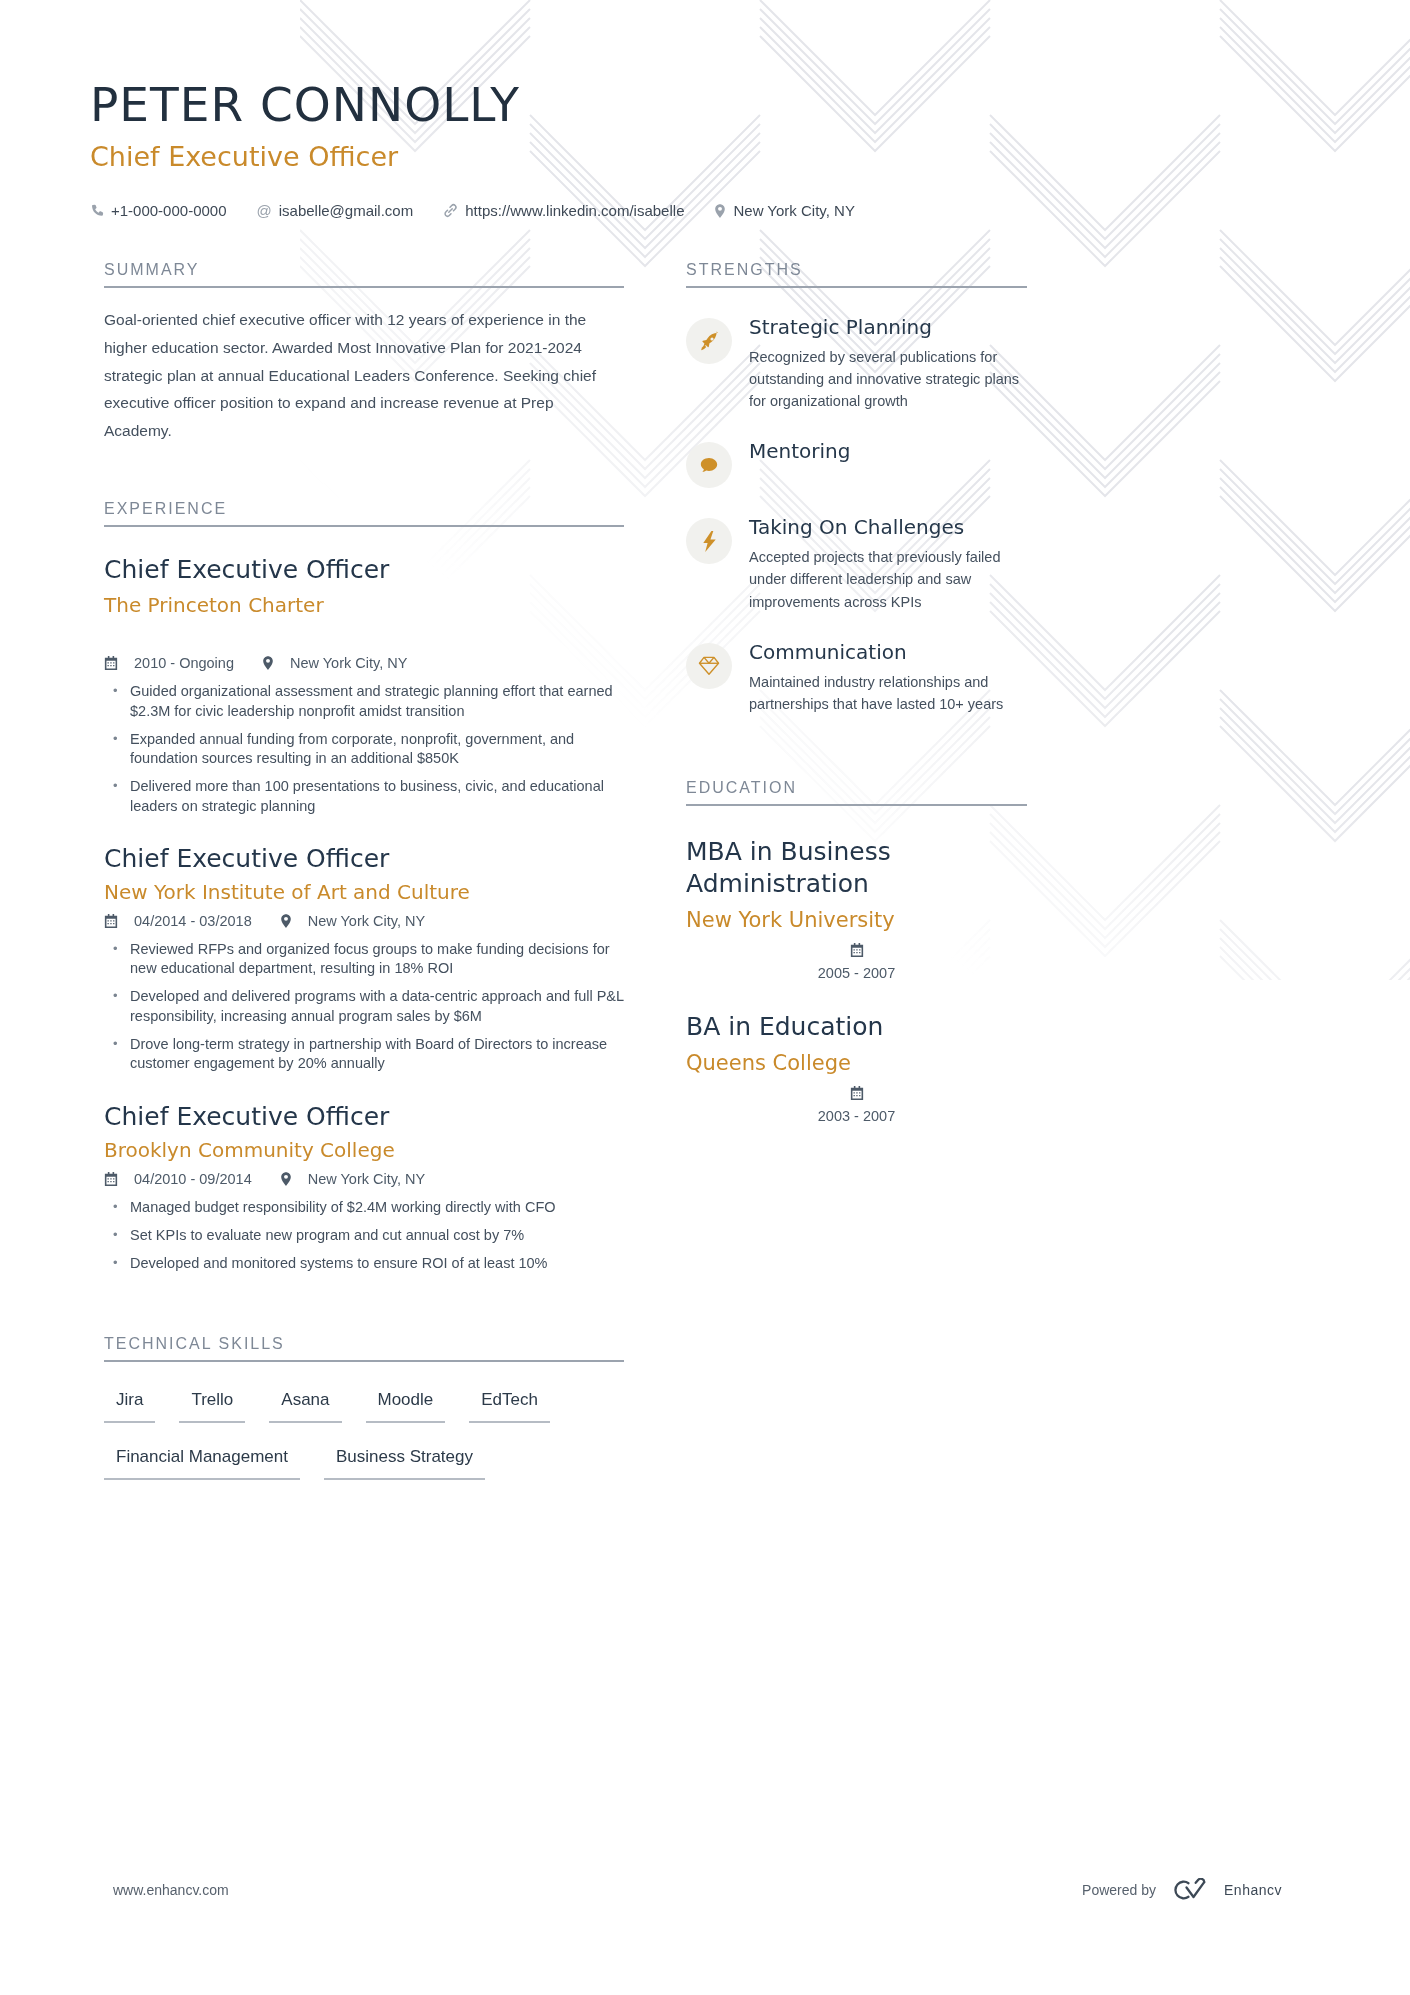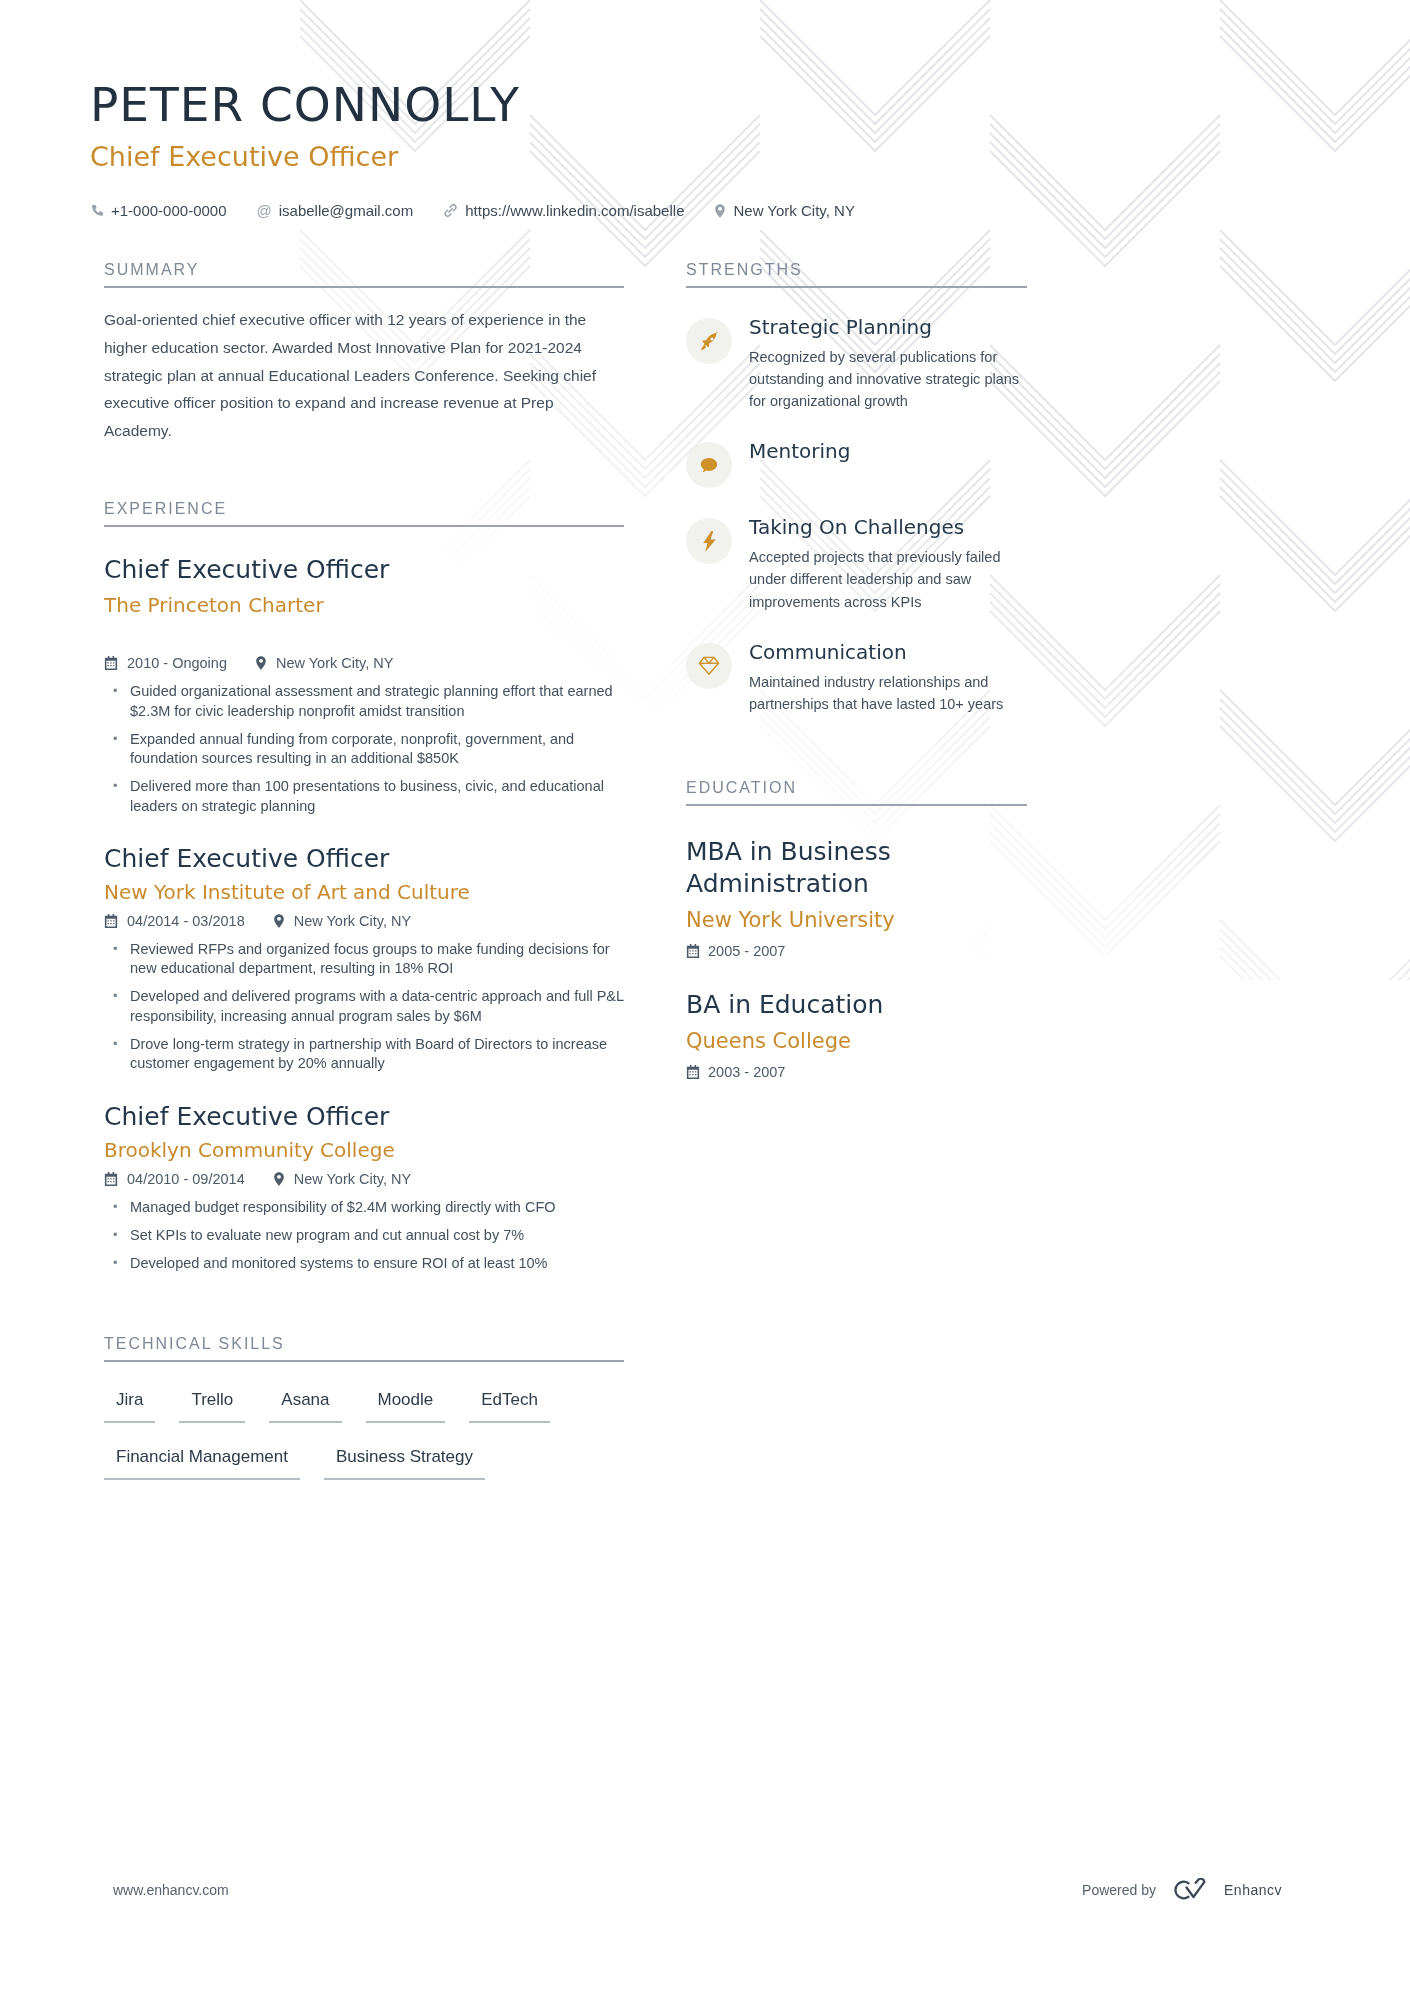--- a/index.html
+++ b/index.html
@@ -42,21 +42,21 @@
   .mt-edu { margin-top:64px; }
 
   .job { margin-top:28px; }
   .job-title { font-size:25px; color:#24364a; font-weight:400;
     font-family:"DejaVu Sans","Liberation Sans",sans-serif; }
   .job-subrow { margin-top:9px; display:flex; align-items:baseline; gap:38px; flex-wrap:wrap; }
   .company { font-size:20px; color:#c98a2b; font-family:"DejaVu Sans","Liberation Sans",sans-serif; }
   .company-block { margin-top:7px; }
   .job-meta { display:flex; gap:28px; font-size:14.5px; color:#4d5a68; align-items:center; }
   .job-meta-row { margin-top:9px; }
-  .meta-item { display:flex; gap:9px; align-items:center; }
+  .meta-item { display:flex; gap:16px; align-items:center; }
   .mi { color:#4d5a68; display:flex; align-items:center; }
 
   .bullets { list-style:none; margin:11px 0 0 0; padding:0; }
   .bullets li { position:relative; padding-left:26px; font-size:14.5px; line-height:1.33;
     color:#44505e; margin-bottom:9px; }
   .bullets li::before { content:"•"; position:absolute; left:9px; top:0; color:#7b8591; font-size:13px; }
 
   .skills { margin-top:28px; display:flex; flex-wrap:wrap; column-gap:24px; row-gap:24px; }
   .skill { font-size:17px; color:#2c3a49; padding:0 12px 11px 12px; border-bottom:2px solid #b6bcc4; }
 
@@ -65,21 +65,21 @@
     display:flex; align-items:center; justify-content:center; color:#ce9029; margin-top:3px; }
   .s-body { margin-left:17px; }
   .s-title { font-size:20px; color:#25374a; font-family:"DejaVu Sans","Liberation Sans",sans-serif; }
   .s-desc { margin-top:7px; font-size:14.5px; line-height:1.52; color:#44505e; }
 
   .degree { margin-top:30px; }
   .d-name { font-size:25px; line-height:1.28; color:#24364a;
     font-family:"DejaVu Sans","Liberation Sans",sans-serif; }
   .d-school { margin-top:8px; font-size:21px; color:#c98a2b;
     font-family:"DejaVu Sans","Liberation Sans",sans-serif; }
-  .d-date { margin-top:11px; display:flex; gap:8px; align-items:center; font-size:14.5px; color:#4d5a68; }
+  .d-date { margin-top:11px; display:flex; gap:8px; align-items:center; font-size:14.5px; color:#4d5a68;flex-direction:column; }
 
   .footer { position:absolute; z-index:2; left:113px; right:128px; top:1878px;
     display:flex; justify-content:space-between; align-items:center; }
   .f-site { font-size:14px; color:#57616d; }
   .f-right { display:flex; align-items:center; gap:15px; }
   .f-pb { font-size:14px; color:#57616d; }
   .f-logo { color:#3d4956; display:flex; align-items:center; }
   .f-brand { font-size:14px; color:#3d4956; letter-spacing:.5px; }
 </style>
 </head>

